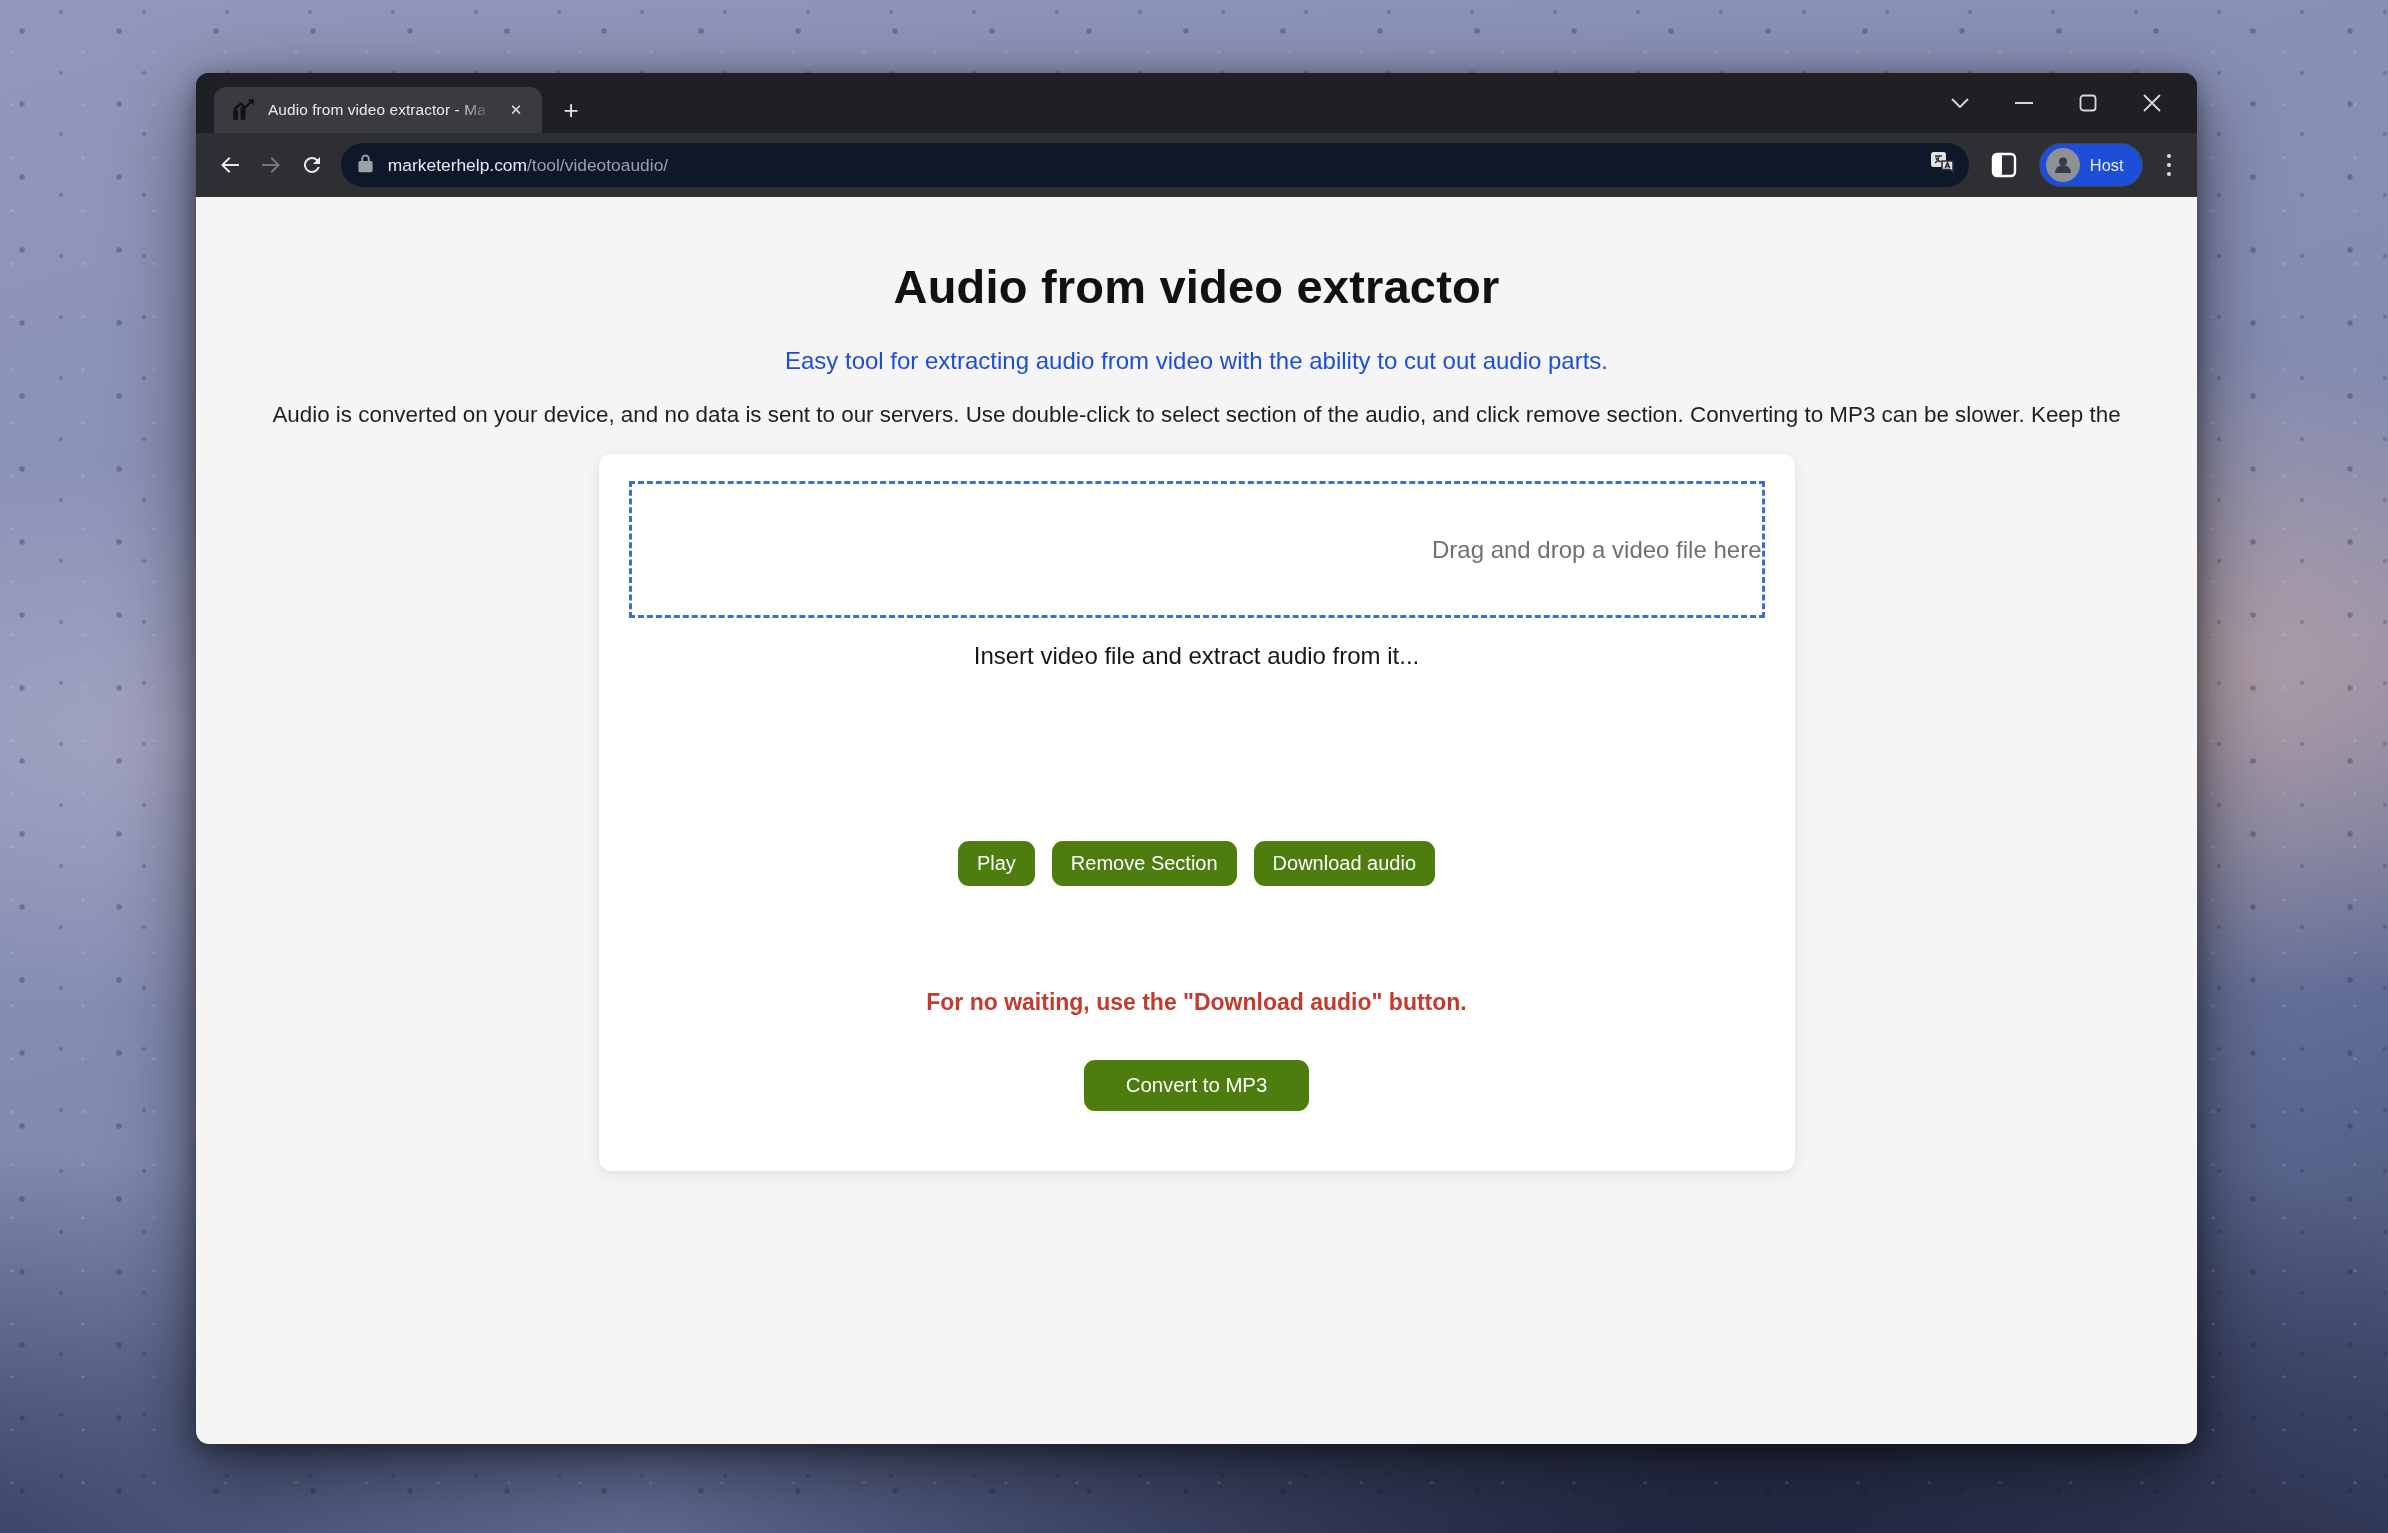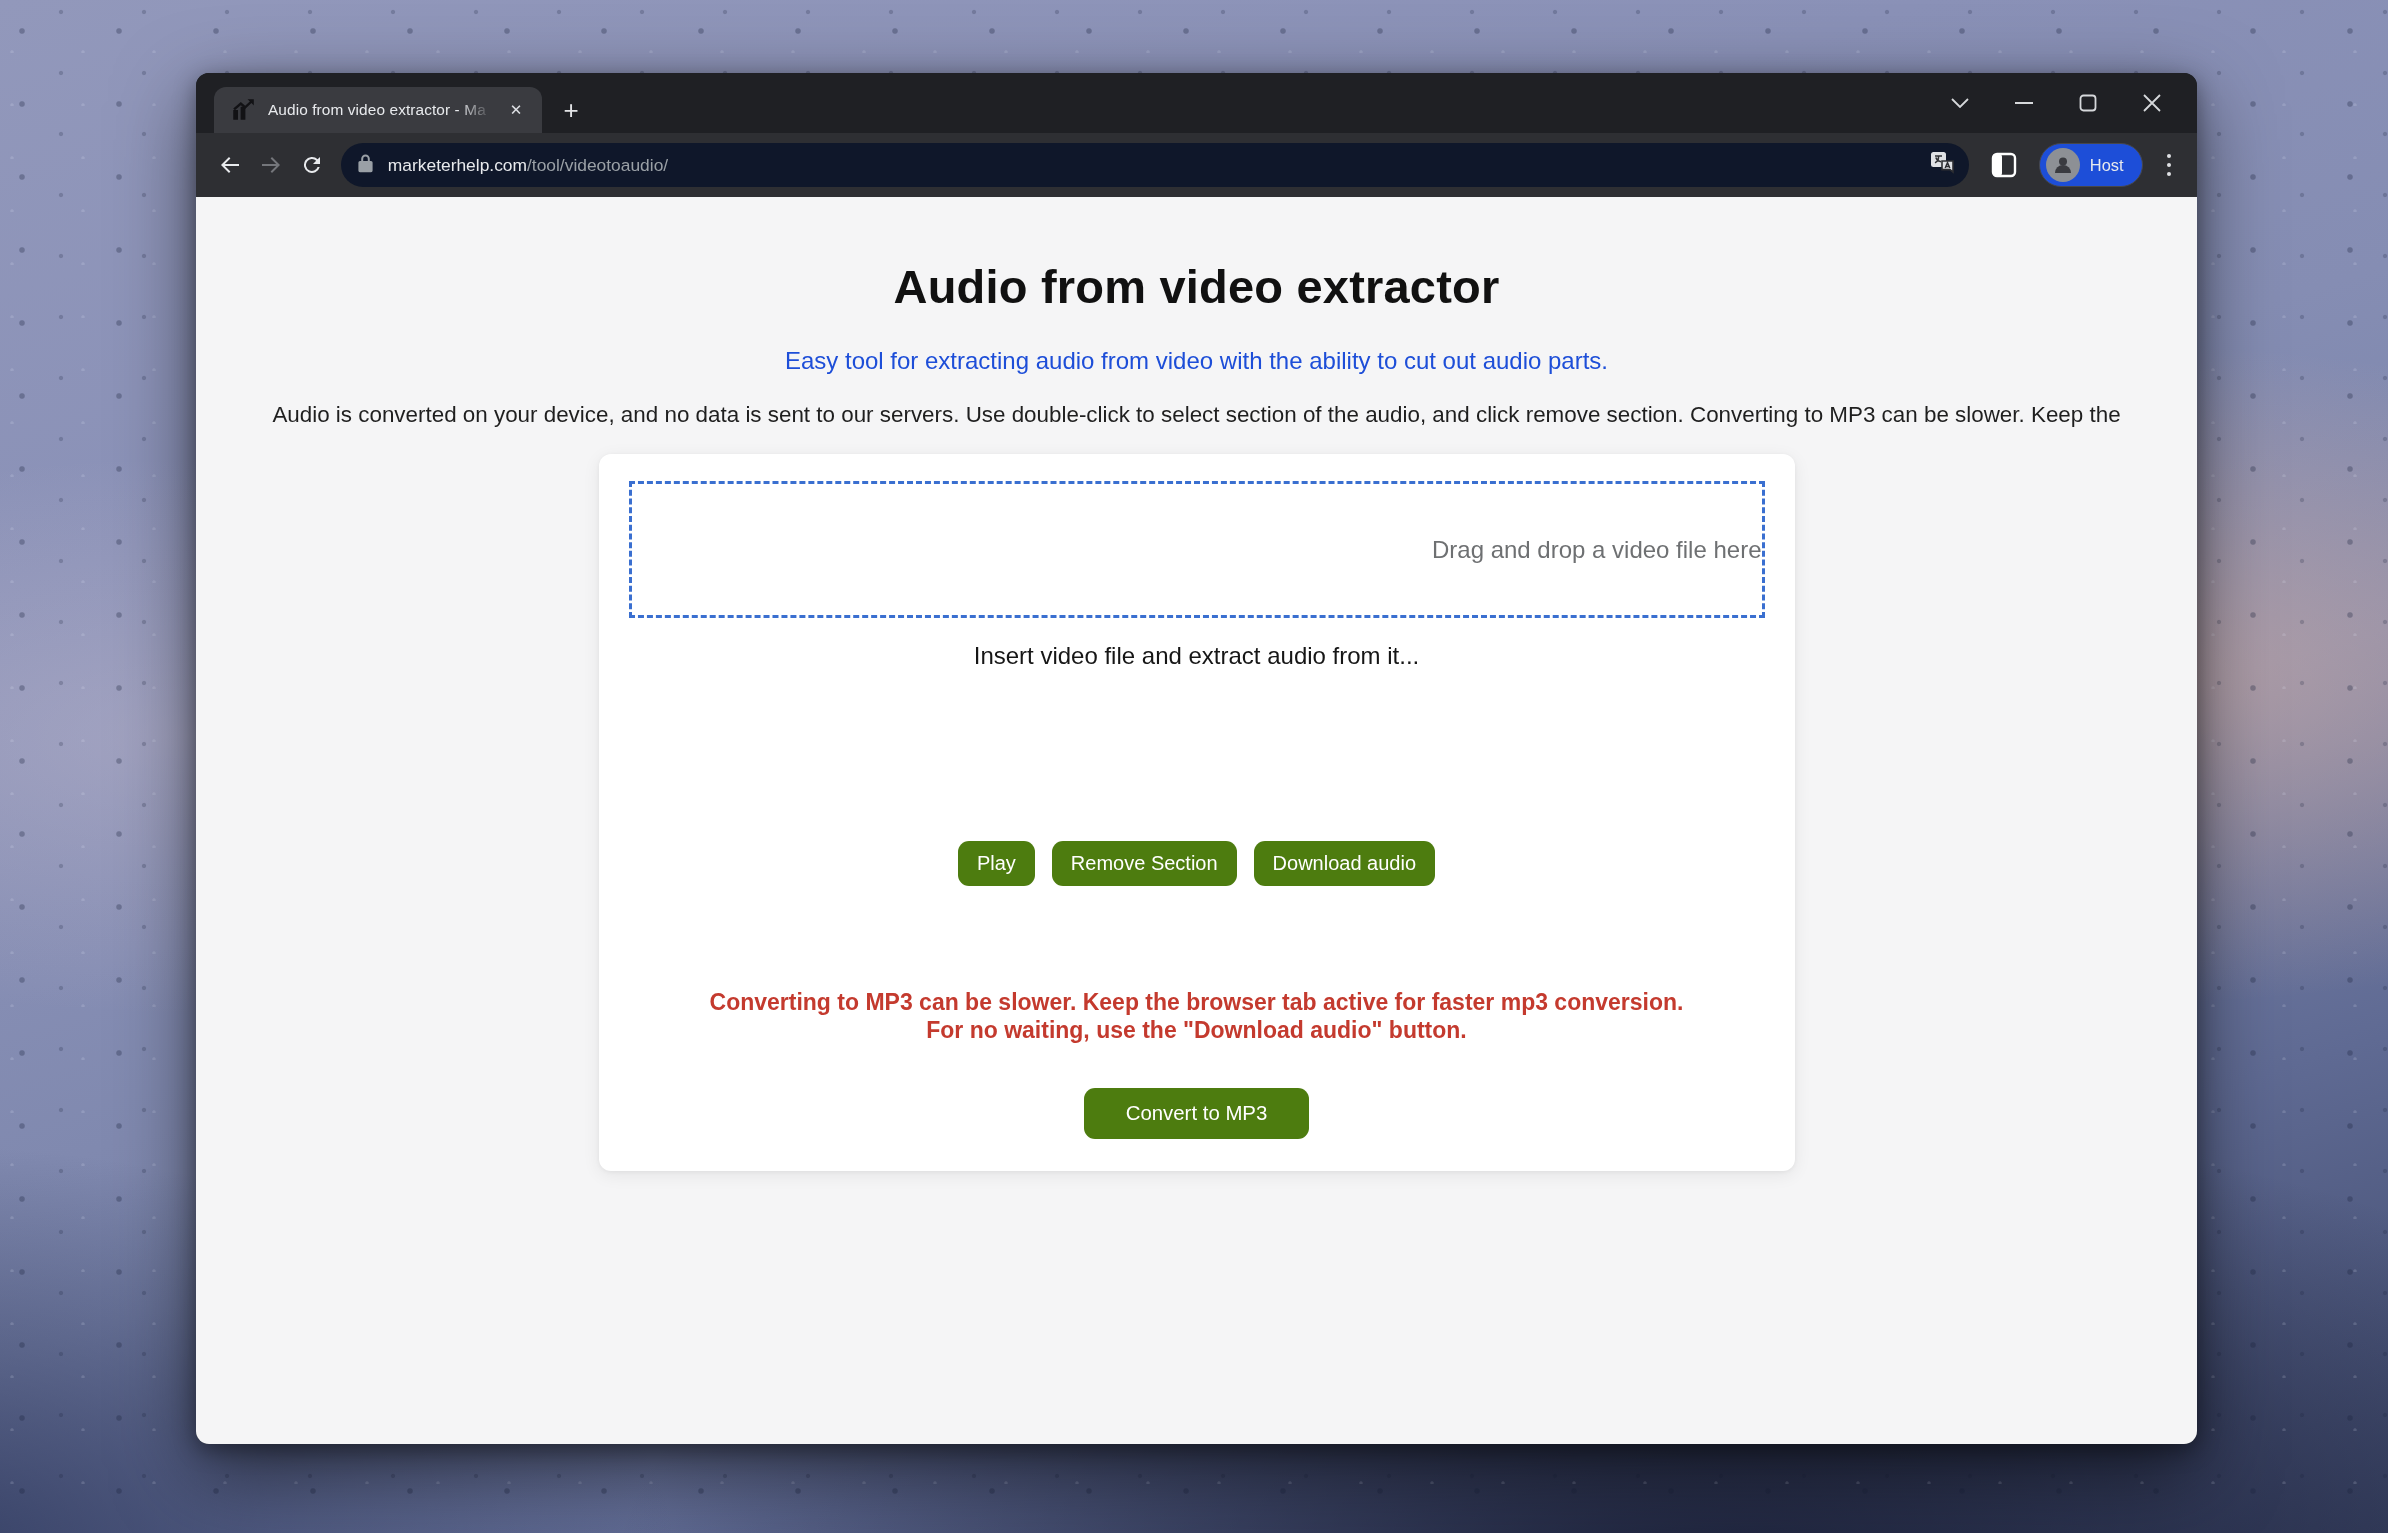--- a/index.html
+++ b/index.html
@@ -209,21 +209,20 @@
       </div>
       <div class="insert-hint">Insert video file and extract audio from it...</div>
 
       <div class="btn-row">
         <button class="btn">Play</button>
         <button class="btn">Remove Section</button>
         <button class="btn">Download audio</button>
       </div>
 
       <div class="warning">
-        <div>Converting to MP3 can be slower. Keep the browser tab active for faster mp3 conversion.</div>
         <div>For no waiting, use the "Download audio" button.</div>
       </div>
 
       <button class="btn btn-convert">Convert to MP3</button>
     </div>
   </div>
 
 </div>
 
 

